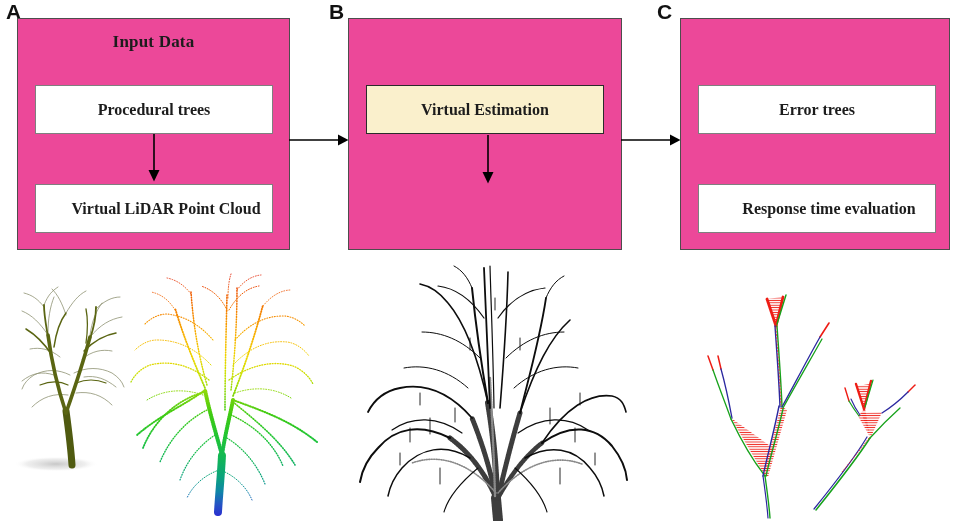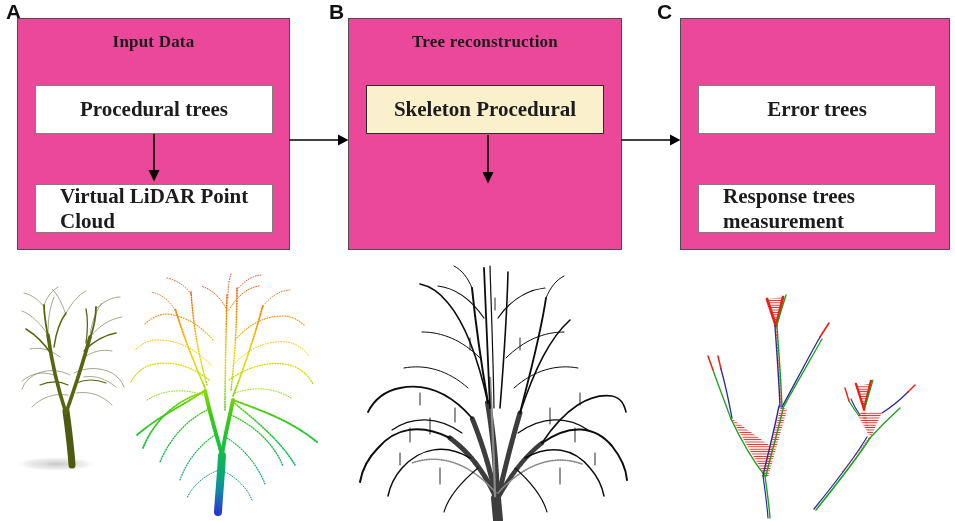--- a/index.html
+++ b/index.html
@@ -15,21 +15,21 @@
     position:absolute;top:18px;height:232px;background:#ec4899;
     border:1.5px solid #4d4d4d;box-sizing:border-box;
   }
   .panel-title{
     position:absolute;top:13px;left:0;right:0;text-align:center;
     font-size:17px;font-weight:700;color:#1c1c1c;letter-spacing:.2px;
   }
   .node{
     position:absolute;left:17px;width:238px;height:49px;background:#ffffff;
     border:1px solid #7f7f7f;box-sizing:border-box;display:flex;
-    align-items:center;justify-content:center;font-size:21px;font-weight:700;color:#1c1c1c;
+    align-items:center;justify-content:center;font-size:16px;font-weight:700;color:#1c1c1c;
   }
   .node.top{top:66px;}
   .node.bottom{top:165px;padding-left:24px;}
   .node.highlight{background:#faf0cc;border:1.5px solid #2b2b2b;}
   .arrow-svg{position:absolute;overflow:visible;}
   svg{display:block;}
 </style>
 </head>
 <body>
 
@@ -48,36 +48,35 @@
     </svg>
     <div class="node bottom">Virtual LiDAR Point Cloud</div>
   </div>
 
   <svg class="arrow-svg" style="left:289px;top:132px" width="60" height="16">
     <line x1="0" y1="8" x2="50" y2="8" stroke="#000" stroke-width="1.6"></line>
     <polygon points="49,2.5 49,13.5 59.5,8" fill="#000"></polygon>
   </svg>
 
   <div class="panel" style="left:348px;width:274px">
-    <div class="panel-title">Tree reconstruction</div>
-    <div class="node top highlight">Skeleton Procedural</div>
+    <div class="node top highlight">Virtual Estimation</div>
     <svg class="arrow-svg" style="left:132px;top:116px" width="14" height="49">
       <line x1="7" y1="0" x2="7" y2="39" stroke="#000" stroke-width="1.6"></line>
       <polygon points="1.5,37 12.5,37 7,48.5" fill="#000"></polygon>
     </svg>
   </div>
 
   <svg class="arrow-svg" style="left:621px;top:132px" width="60" height="16">
     <line x1="0" y1="8" x2="50" y2="8" stroke="#000" stroke-width="1.6"></line>
     <polygon points="49,2.5 49,13.5 59.5,8" fill="#000"></polygon>
   </svg>
 
   <div class="panel" style="left:680px;width:270px">
     <div class="node top">Error trees</div>
-    <div class="node bottom">Response trees measurement</div>
+    <div class="node bottom">Response time evaluation</div>
   </div>
 
   <svg class="arrow-svg" style="left:8px;top:285px" width="125" height="192" viewBox="0 0 125 192">
     <defs>
       <radialGradient id="shadowG" cx="50%" cy="50%" r="50%">
         <stop offset="0%" stop-color="#9a9a9a" stop-opacity="0.55"></stop>
         <stop offset="70%" stop-color="#bdbdbd" stop-opacity="0.25"></stop>
         <stop offset="100%" stop-color="#ffffff" stop-opacity="0"></stop>
       </radialGradient>
     </defs>

